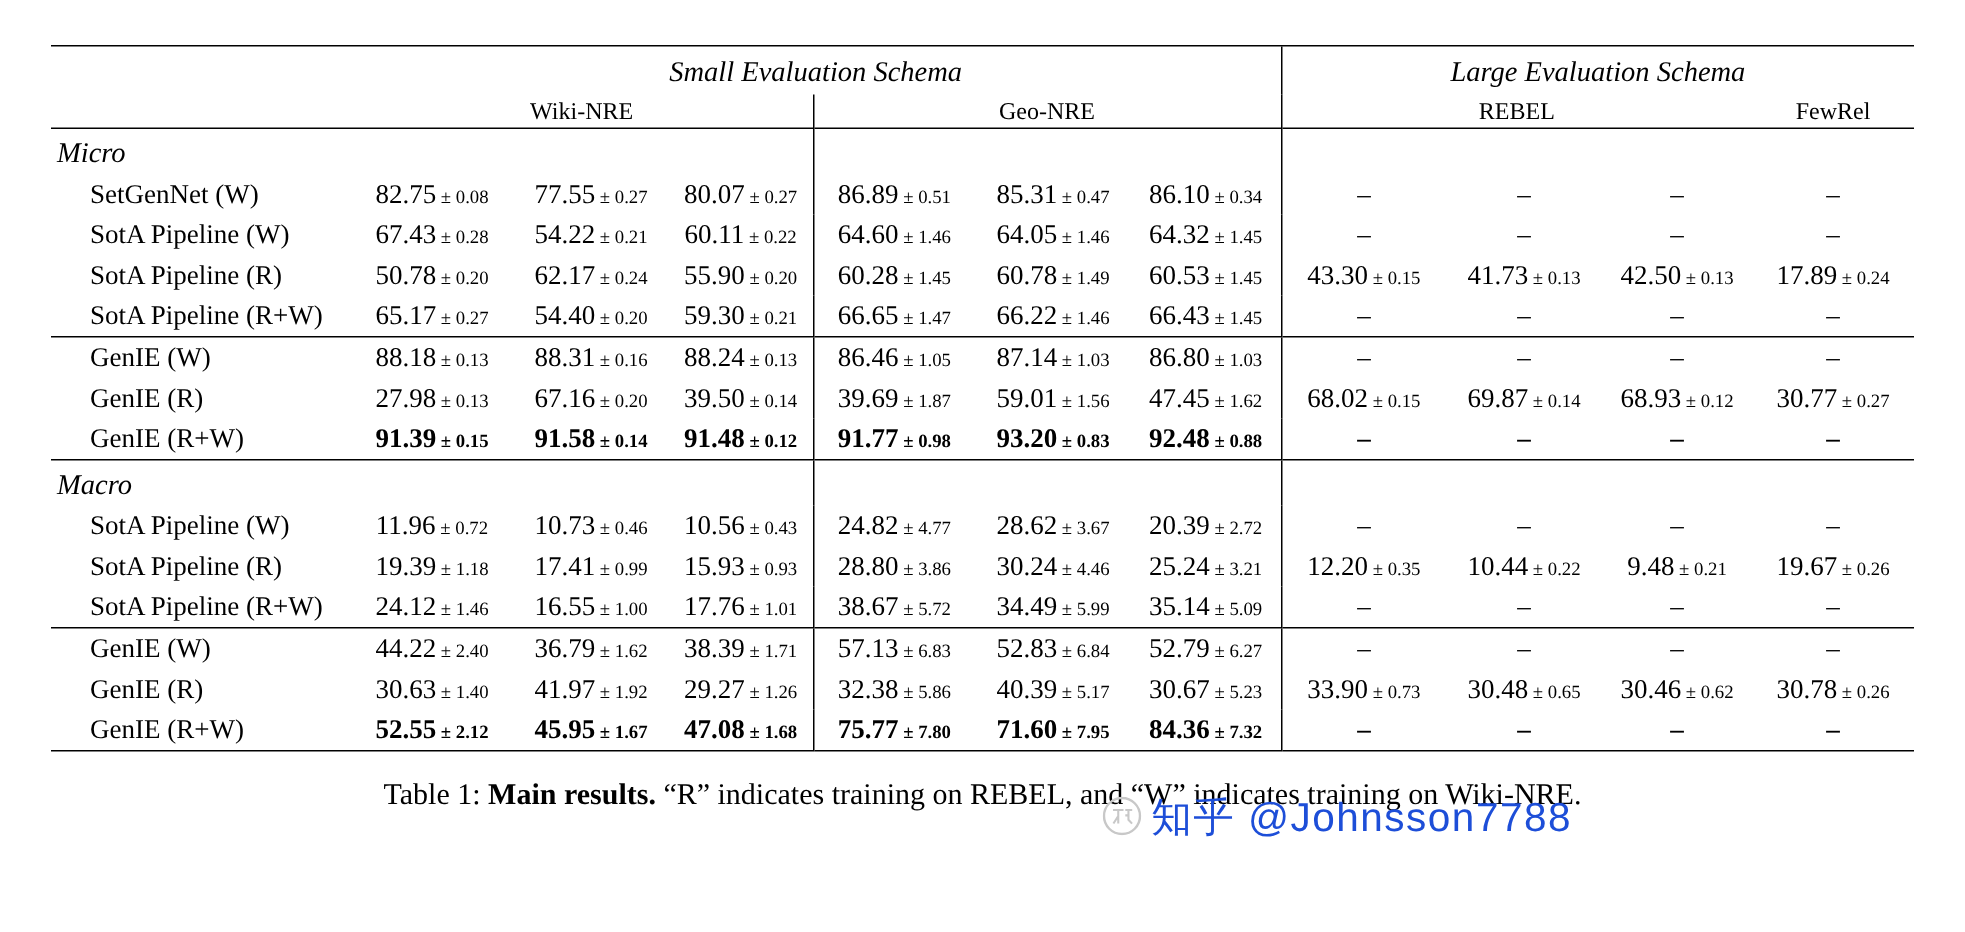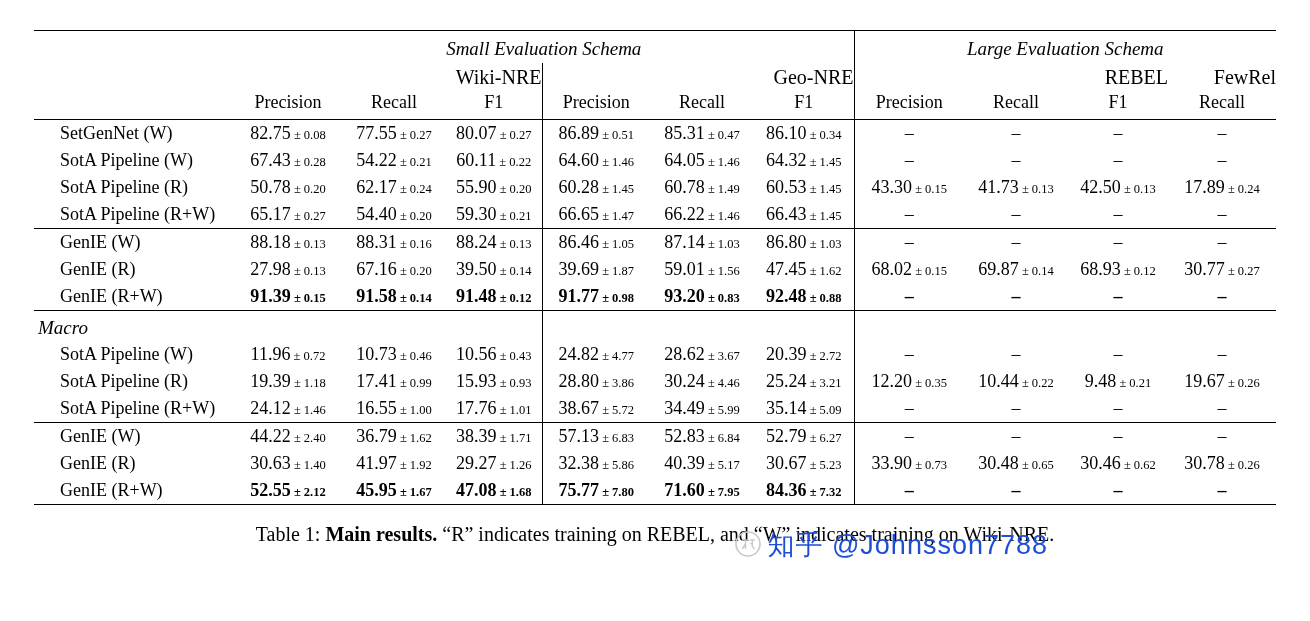--- a/index.html
+++ b/index.html
@@ -39,22 +39,22 @@
 
   .grouphdr {
     font-style: italic;
     font-weight: bold;
     font-size: 19px;
     text-align: center;
     padding-bottom: 3px !important;
     padding-top: 7px !important;
   }
   .subhdr {
-    font-size: 20px;
-    text-align: right;
+    font-size: 16px;
+    text-align: center;
     padding-top: 3px !important;
     padding-bottom: 1px !important;
   }
   .colhdr {
     font-size: 18px;
     text-align: center;
     padding-top: 2px !important;
     padding-bottom: 6px !important;
   }
   .sectionlabel {
@@ -141,35 +141,35 @@
           <td class="grouphdr" colspan="6">Small Evaluation Schema</td>
           <td class="grouphdr vsep" colspan="4">Large Evaluation Schema</td>
         </tr>
         <tr>
           <td></td>
           <td class="subhdr" colspan="3">Wiki-NRE</td>
           <td class="subhdr vsep" colspan="3">Geo-NRE</td>
           <td class="subhdr vsep" colspan="3">REBEL</td>
           <td class="subhdr" colspan="1">FewRel</td>
         </tr>
-        <tr>
-          <td></td>
-          <td class="colhdr">Precision</td>
-          <td class="colhdr">Recall</td>
-          <td class="colhdr">F1</td>
-          <td class="colhdr vsep">Precision</td>
-          <td class="colhdr">Recall</td>
-          <td class="colhdr">F1</td>
-          <td class="colhdr vsep">Precision</td>
-          <td class="colhdr">Recall</td>
-          <td class="colhdr">F1</td>
-          <td class="colhdr">Recall</td>
-        </tr>
         <tr class="rule-thin">
           <td colspan="11"></td>
+        </tr>
+        <tr>
+          <td class="sectionlabel">Micro</td>
+          <td></td>
+          <td></td>
+          <td></td>
+          <td class="vsep"></td>
+          <td></td>
+          <td></td>
+          <td class="vsep"></td>
+          <td></td>
+          <td></td>
+          <td></td>
         </tr>
         <tr>
           <td class="rowname">SetGenNet (W)</td>
           <td class="val"><span class="m">82.75</span><span class="pm"> ± 0.08</span></td>
           <td class="val"><span class="m">77.55</span><span class="pm"> ± 0.27</span></td>
           <td class="val"><span class="m">80.07</span><span class="pm"> ± 0.27</span></td>
           <td class="val vsep"><span class="m">86.89</span><span class="pm"> ± 0.51</span></td>
           <td class="val"><span class="m">85.31</span><span class="pm"> ± 0.47</span></td>
           <td class="val"><span class="m">86.10</span><span class="pm"> ± 0.34</span></td>
           <td class="val vsep"><span class="m">–</span></td>

